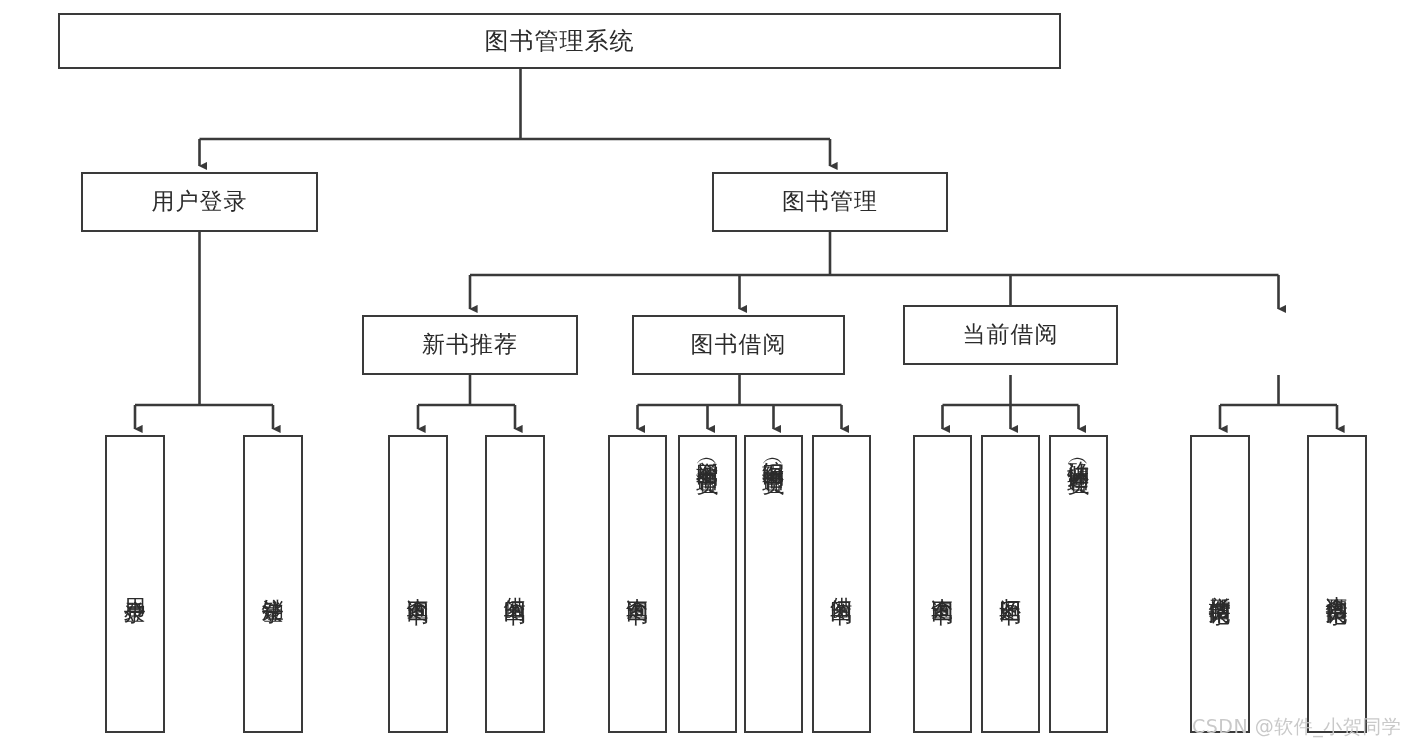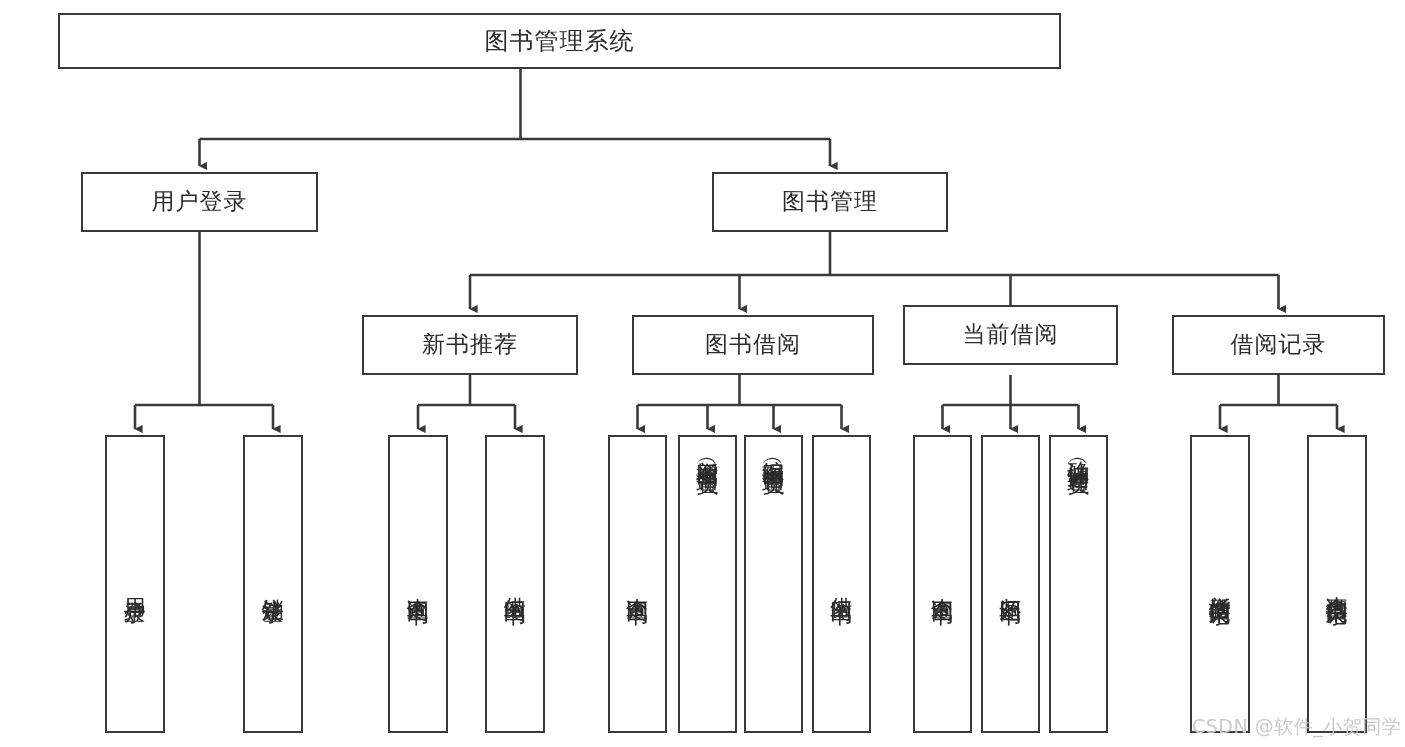--- a/index.html
+++ b/index.html
@@ -123,28 +123,25 @@
   <div class="node horiz" style="left:81px;top:172px;width:237px;height:60px;">
     <span>用户登录</span>
   </div>
   <div class="node horiz" style="left:362px;top:315px;width:216px;height:60px;">
     <span>新书推荐</span>
   </div>
 
   <div class="node horiz" style="left:712px;top:172px;width:236px;height:60px;">
     <span>图书管理</span>
   </div>
-  <div class="node horiz" style="left:632px;top:315px;width:242px;height:60px;">
+  <div class="node horiz" style="left:632px;top:315px;width:213px;height:60px;">
     <span>图书借阅</span>
   </div>
   <div class="node horiz" style="left:903px;top:305px;width:215px;height:60px;">
     <span>当前借阅</span>
-  </div>
-  <div class="node horiz" style="left:1172px;top:315px;width:213px;height:60px;">
-    <span>借阅记录</span>
   </div>
 
   <div class="node vert" style="left:105px;top:435px;width:60px;height:298px;">
     <span class="vtext">用户登录</span>
   </div>
   <div class="node vert" style="left:243px;top:435px;width:60px;height:298px;">
     <span class="vtext">注销登录</span>
   </div>
 
   <div class="node vert" style="left:388px;top:435px;width:60px;height:298px;">

